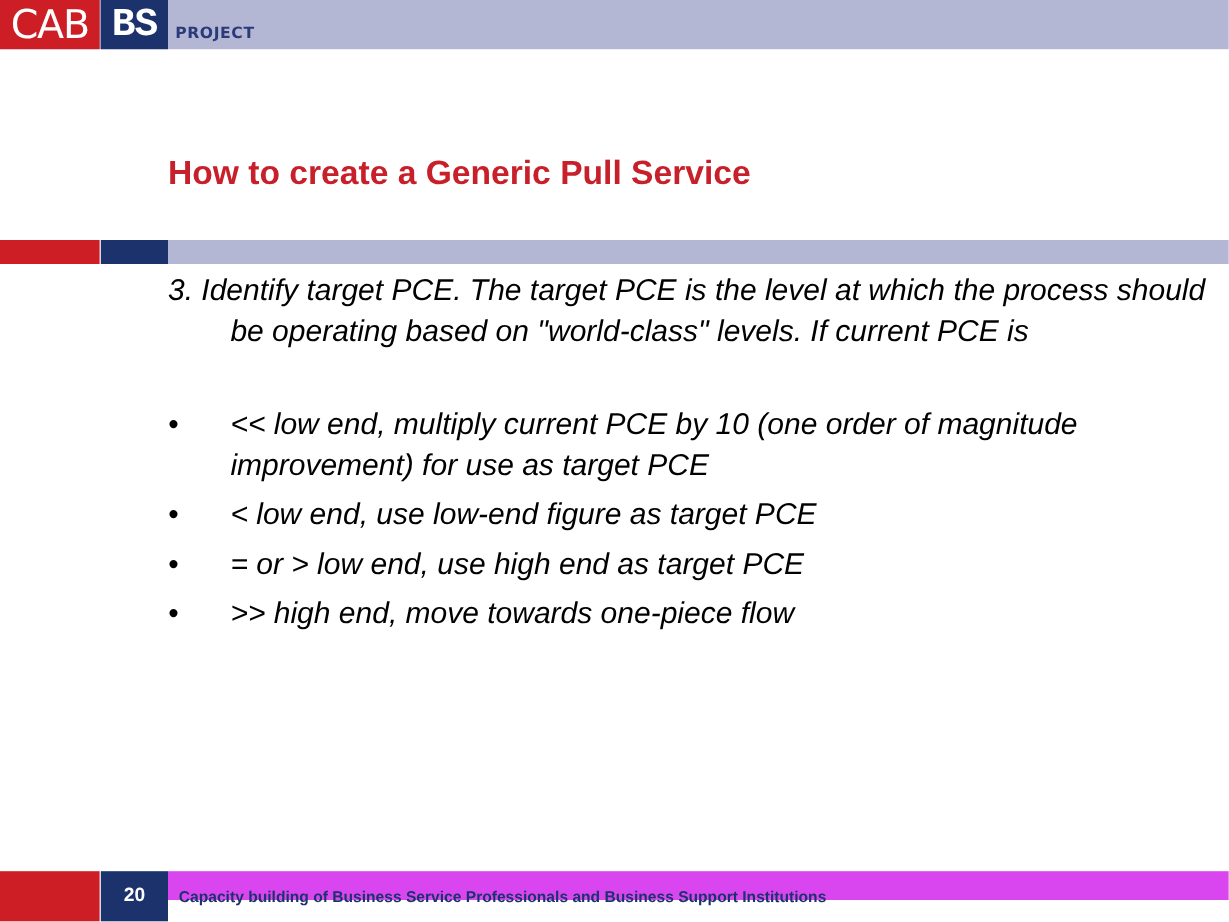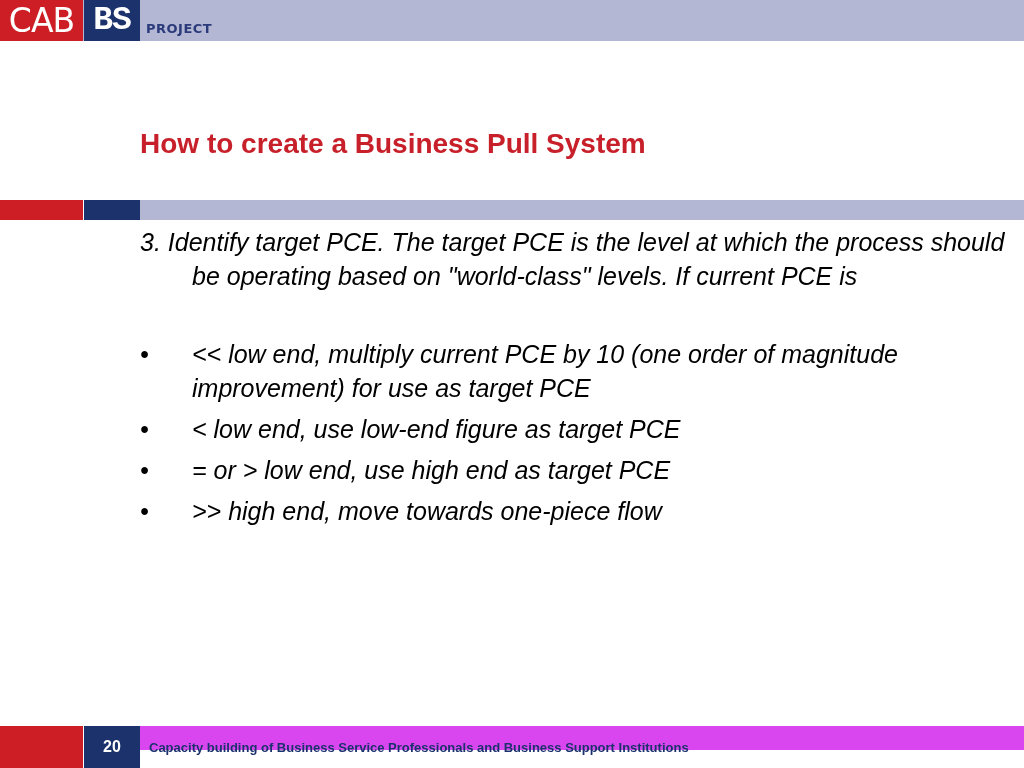--- a/index.html
+++ b/index.html
@@ -150,21 +150,21 @@
 <body>
 
 <div class="slide">
 
   <div class="header-bar">
     <div class="logo-cab">CAB</div>
     <div class="logo-bs">BS</div>
     <div class="logo-project">PROJECT</div>
   </div>
 
-  <h1 class="title">How to create a Business Pull System</h1>
+  <h1 class="title">How to create a Generic Pull Service</h1>
 
   <div class="band">
     <div class="red"></div>
     <div class="navy"></div>
     <div class="lav"></div>
   </div>
 
   <div class="content">
     <p class="intro">3. Identify target PCE. The target PCE is the level at which the process should be operating based on "world-class" levels. If current PCE is</p>
     <ul class="bullets">

